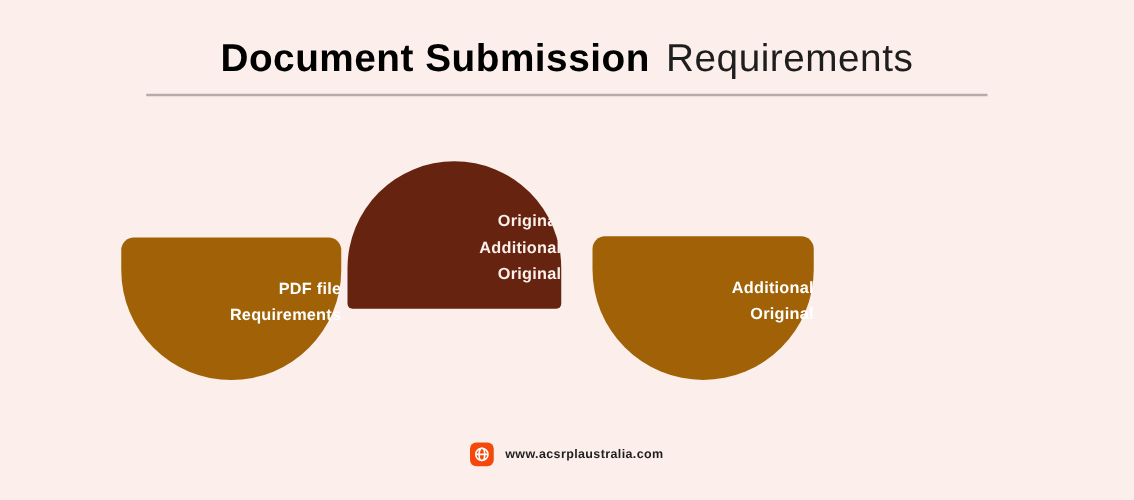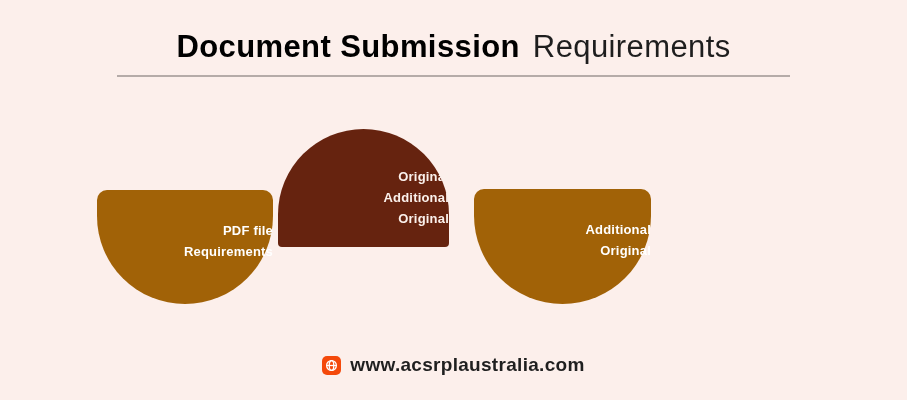--- a/index.html
+++ b/index.html
@@ -80,21 +80,21 @@
   .globe-badge {
     width: 19px; height: 19px;
     border-radius: 5px;
     background: #F4490B;
     display: flex;
     align-items: center;
     justify-content: center;
     flex: 0 0 auto;
   }
   .footer-text {
-    font-size: 19px;
+    font-size: 10px;
     font-weight: 700;
     color: #1F1F1F;
     letter-spacing: 0.3px;
   }
 </style>
 </head>
 <body>
 
 <div class="canvas">
 

